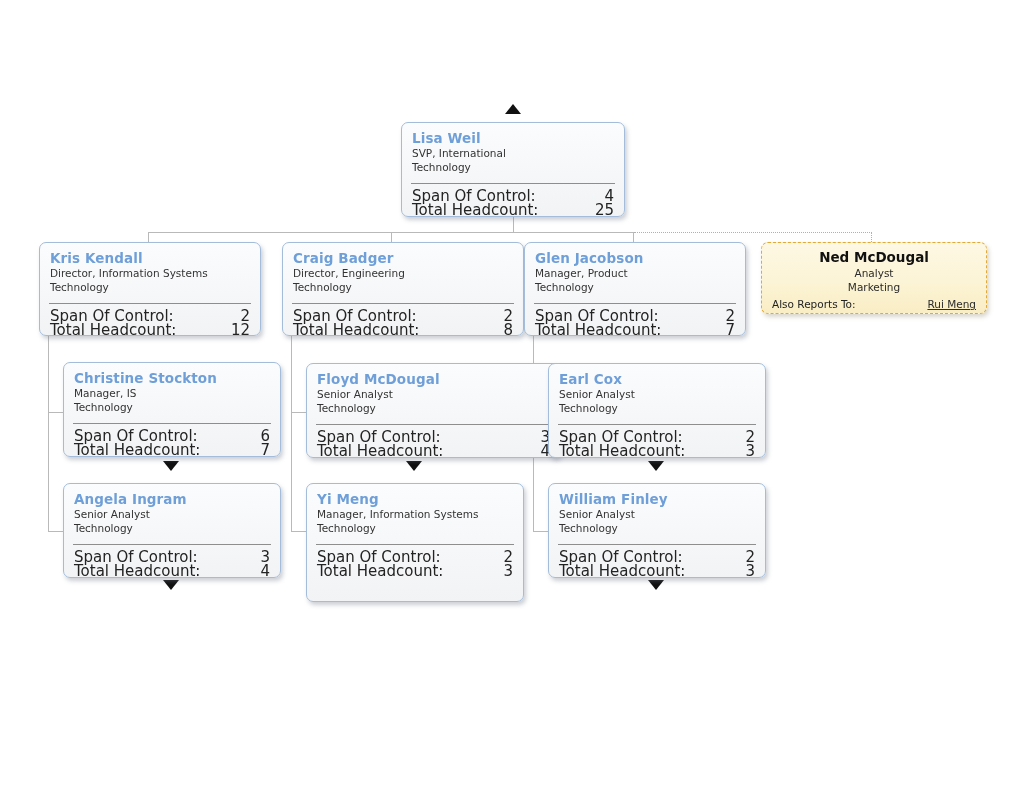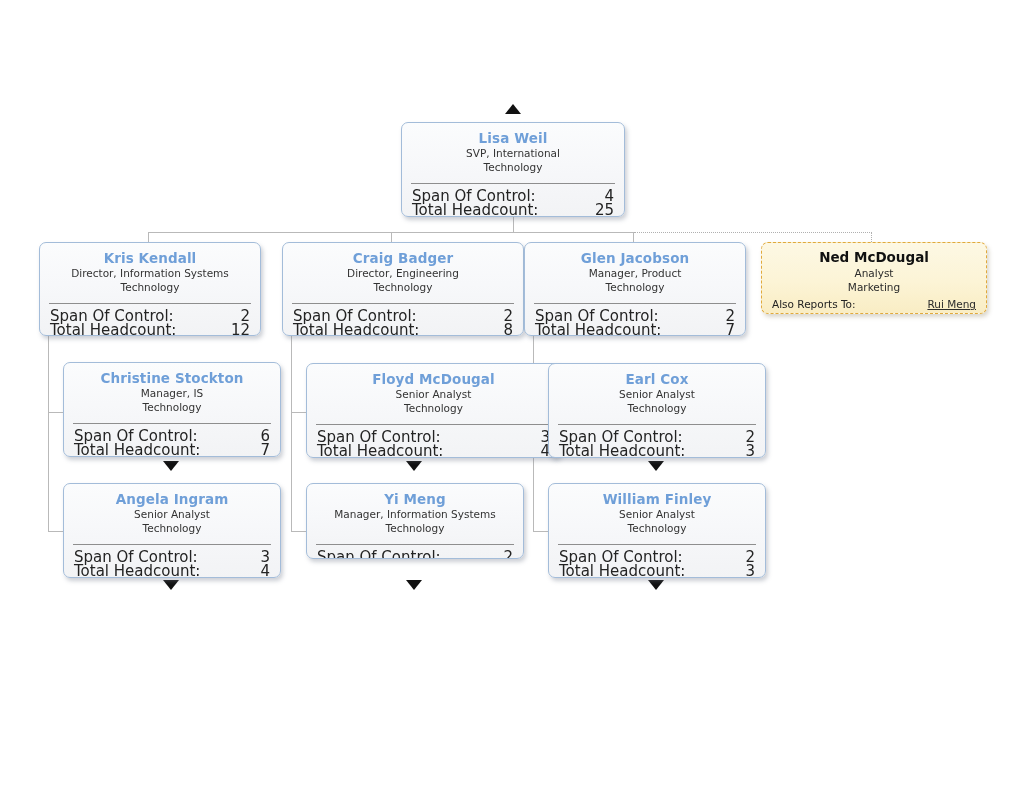--- a/index.html
+++ b/index.html
@@ -60,21 +60,20 @@
     position: absolute;
     box-sizing: border-box;
     border: 1px solid #a3bcd9;
     border-radius: 7px;
     background: linear-gradient(to bottom, #fbfcfd 0%, #f7f8fa 45%, #f2f3f5 100%);
     box-shadow: 2px 3px 4px rgba(120,130,145,0.38);
     overflow: hidden;
   }
   .node-top {
     padding: 7px 10px 6px 10px;
-    text-align: center;
   }
   .node-name {
     color: #6f9fd8;
     font-weight: bold;
     font-size: 13.5px;
     line-height: 16px;
     letter-spacing: 0.1px;
   }
   .node-title {
     color: #333333;
@@ -340,21 +339,21 @@
         <span class="stat-label">Span Of Control:</span>
         <span class="stat-value">3</span>
       </div>
       <div class="stat-row">
         <span class="stat-label">Total Headcount:</span>
         <span class="stat-value">4</span>
       </div>
     </div>
   </div>
 
-  <div class="node" style="left:306px; top:483px; width:218px; height:76px;">
+  <div class="node" style="left:306px; top:483px; width:218px; height:119px;">
     <div class="node-top">
       <div class="node-name">Yi Meng</div>
       <div class="node-title">Manager, Information Systems</div>
       <div class="node-dept">Technology</div>
     </div>
     <div class="node-rule"></div>
     <div class="node-stats">
       <div class="stat-row">
         <span class="stat-label">Span Of Control:</span>
         <span class="stat-value">2</span>

